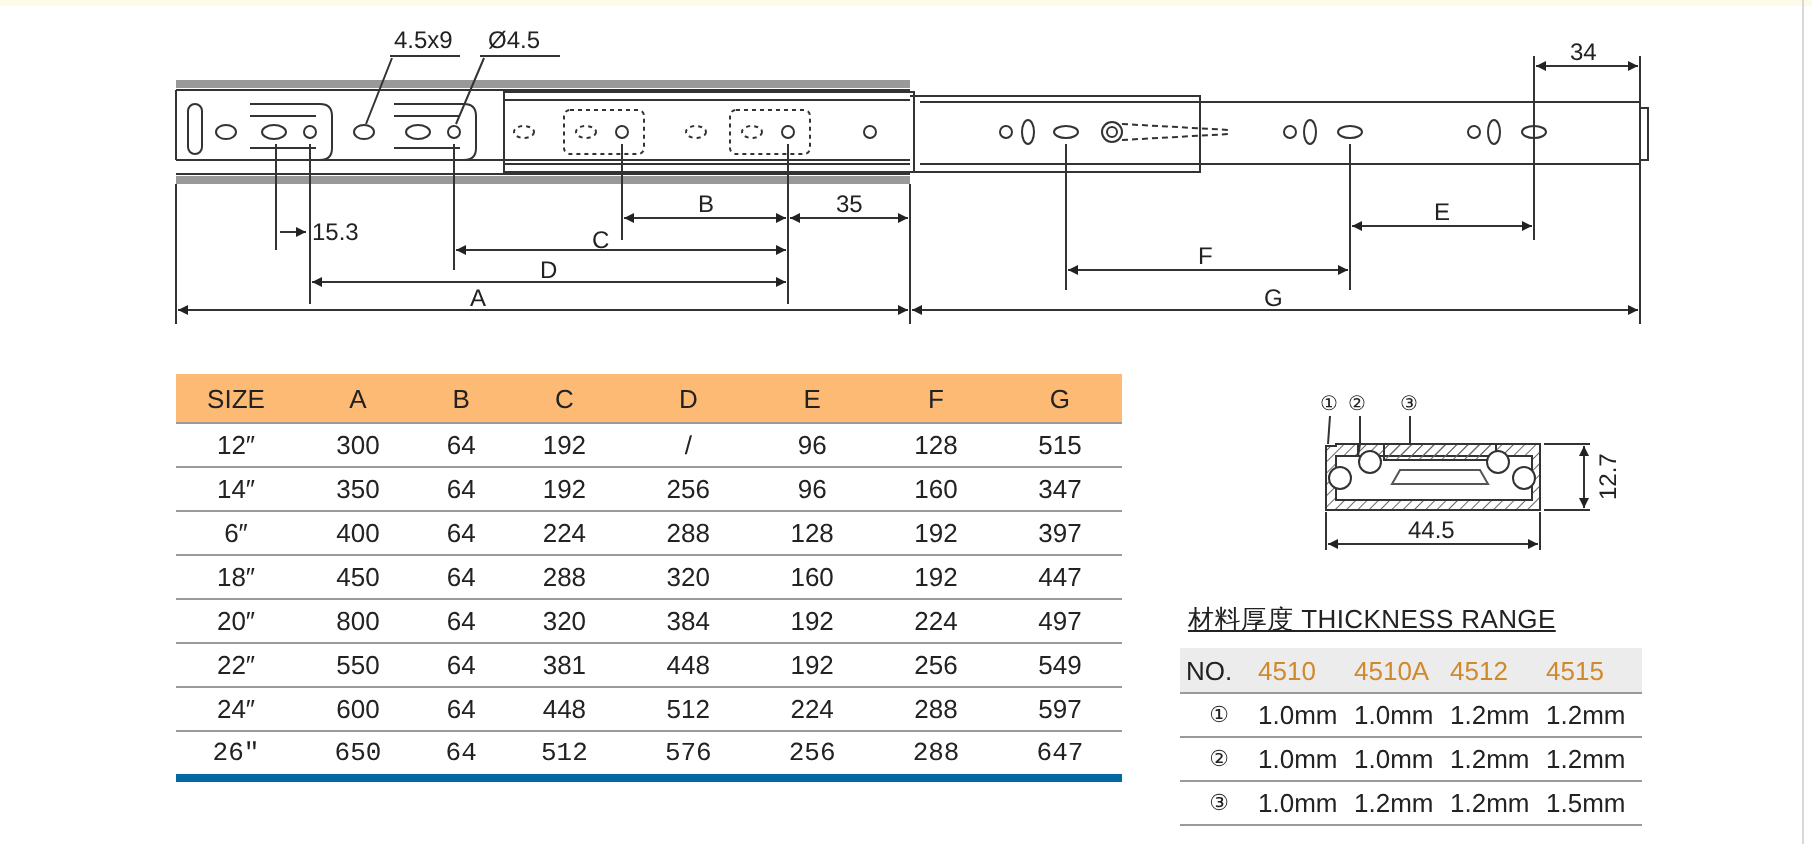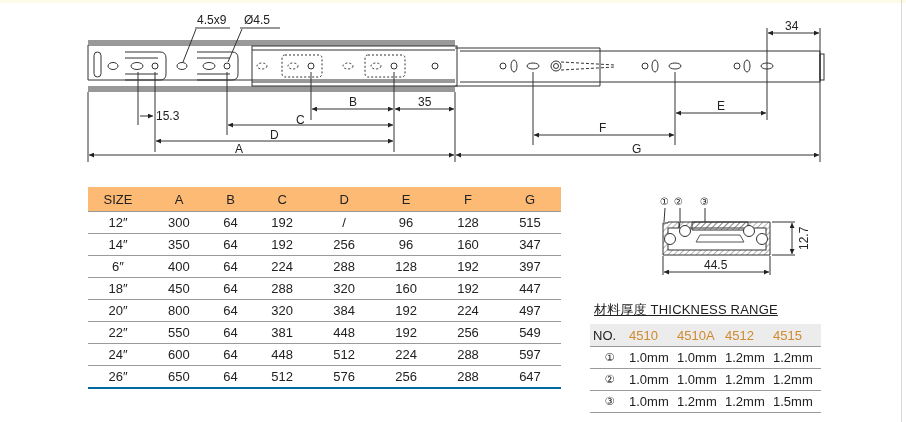--- a/index.html
+++ b/index.html
@@ -7,21 +7,21 @@
          font-family:"Liberation Sans", sans-serif; color:#222; }
   .topstrip { position:absolute; left:0; top:0; width:906px; height:3px; background:#fdfbe8; }
   .rightedge { position:absolute; right:4px; top:0; width:1px; height:422px; background:#d8d8d8; }
   svg.drawing { position:absolute; left:0; top:0; }
   .dimtxt { font-family:"Liberation Sans", sans-serif; font-size:12px; fill:#222; }
 
   
   .size-table { position:absolute; left:88px; top:187px; width:473px; border-collapse:collapse; font-size:13px; }
   .size-table th { background:#fdba74; font-weight:normal; height:24px; padding:0; text-align:center; }
   .size-table td { height:21px; padding:0; text-align:center; border-top:1px solid #9a9a9a; }
-  .size-table tr:last-child td { border-bottom:2px solid #0369a1; }
+  .size-table tr:last-child td { border-bottom:4px solid #0369a1;font-family:Liberation Mono, monospace; }
   .size-table th:first-child, .size-table td:first-child { width:60px; }
 
   
   .thick-title { position:absolute; left:594px; top:301px; font-size:13px; letter-spacing:0.2px;text-decoration:underline; }
   .thick-table { position:absolute; left:590px; top:324px; width:231px; border-collapse:collapse; font-size:13px; }
   .thick-table th { background:#ececec; font-weight:normal; height:22px; padding:0; text-align:left; }
   .thick-table th.model { color:#d0892c; }
   .thick-table th.no { text-align:left; padding-left:3px; width:36px; }
   .thick-table td { height:21px; padding:0; text-align:left; border-top:1px solid #9a9a9a; }
   .thick-table td.no { text-align:center; width:36px; font-family:"DejaVu Sans", sans-serif; font-size:11px; }

